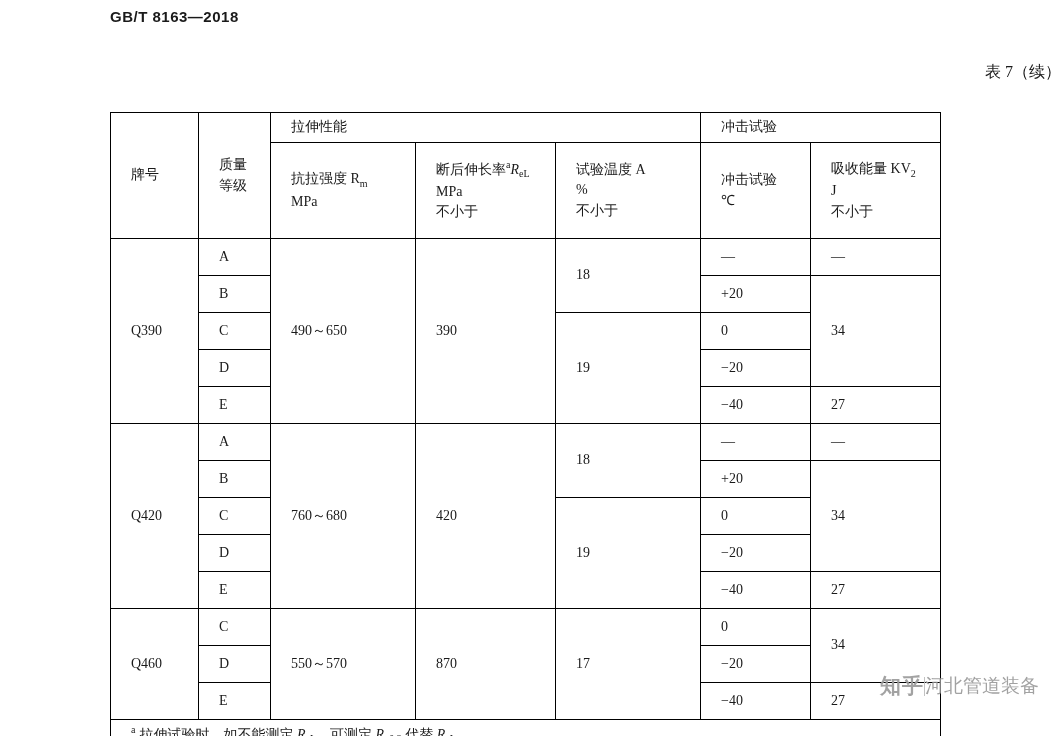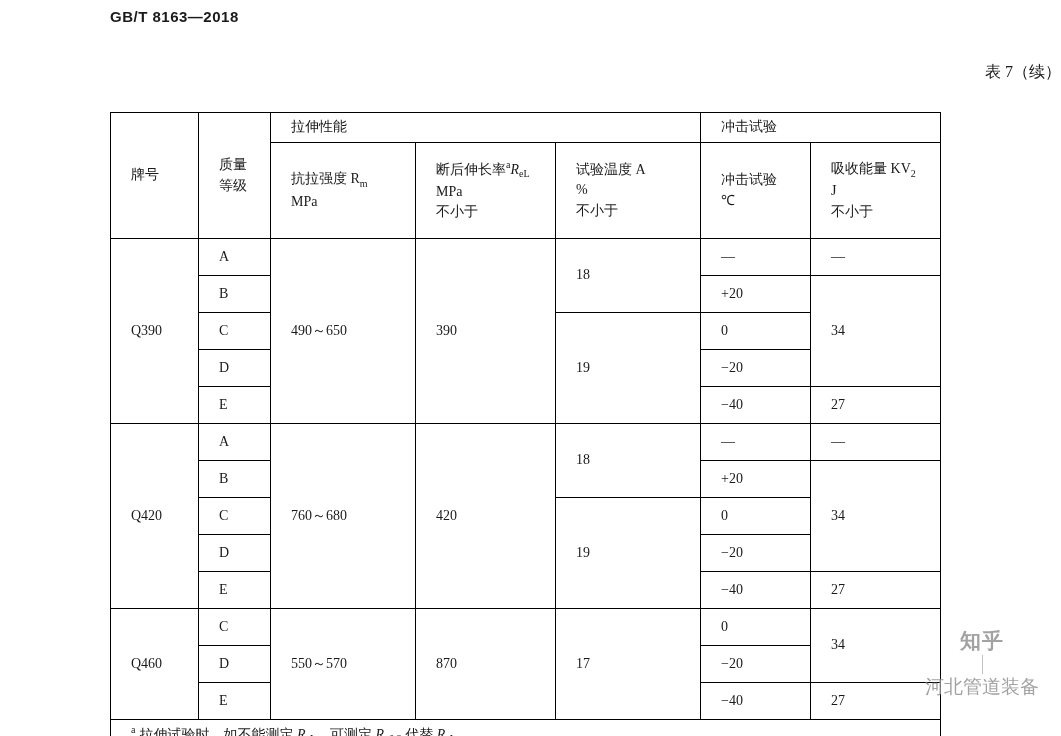--- a/index.html
+++ b/index.html
@@ -85,21 +85,20 @@
   .watermark {
     position: absolute;
     right: 22px;
     bottom: 36px;
     display: flex;
     align-items: center;
     color: #9b9b9b;
     font-family: "Liberation Sans", sans-serif;
     font-size: 19px;
     opacity: 0.92;
-    flex-direction: column;
   }
   .wm-logo {
     font-weight: bold;
     font-size: 21px;
     color: #9b9b9b;
     letter-spacing: 1px;
   }
   .wm-sep {
     display: inline-block;
     width: 1px;

